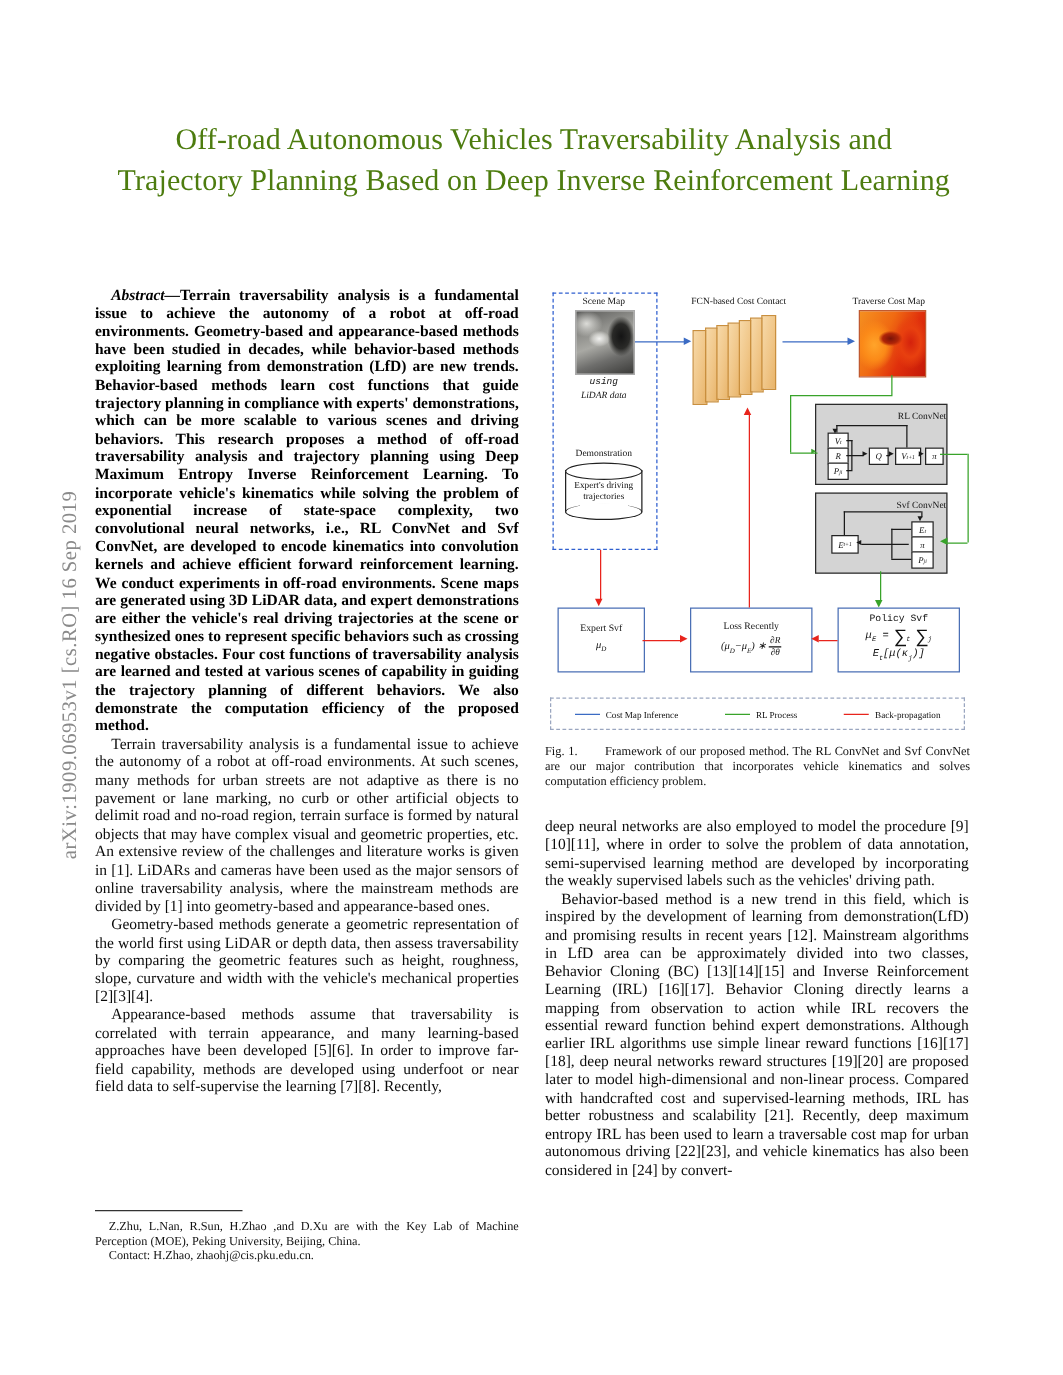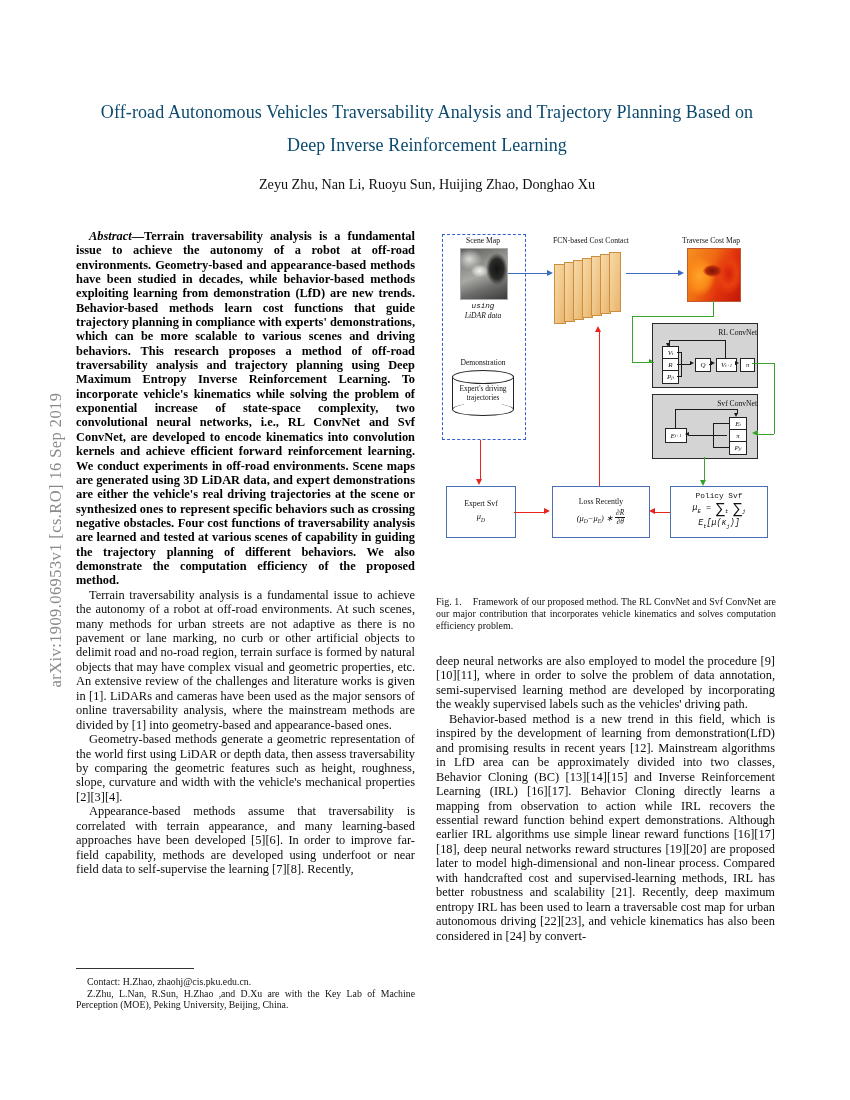--- a/index.html
+++ b/index.html
@@ -22,23 +22,23 @@
     font-family:"Liberation Serif", serif;
     font-size:16.5px;
     letter-spacing:0.4px;
     color:#8a8a8a;
     white-space:nowrap;
   }
   
   .title{
     position:absolute;left:88px;top:96px;width:678px;
     text-align:center;
-    font-size:18px;
+    font-size:24px;
     line-height:33px;
-    color:#0c4a6e;
+    color:#4d7c0f;
     letter-spacing:0.1px;
   }
   .authors{
     position:absolute;left:88px;top:176px;width:678px;
     text-align:center;
     font-size:14.2px;
     color:#111;
   }
   
   .col-left{
@@ -87,21 +87,21 @@
   .footnote p{margin:0;text-indent:11px;}
 
   
   .figure{
     position:absolute;left:436px;top:228px;width:340px;height:358px;
   }
   .fig-caption{
     position:absolute;left:436px;top:596px;width:340px;
     font-size:9.9px;line-height:11.8px;text-align:justify;color:#111;
   }
-  .fig-caption .fignum{margin-right:11px;}
+  .fig-caption .fignum{margin-right:22px;}
 
   
   .dashbox{
     position:absolute;border:1.6px dashed #2f5fcf;
   }
   .fig-label{
     position:absolute;font-size:7.6px;color:#111;text-align:center;
     line-height:9.5px;white-space:nowrap;
   }
   .fig-label.ital{font-style:italic;}
@@ -203,35 +203,34 @@
   .bigsum{font-size:15px;font-style:normal;vertical-align:-0.22em;}
 </style>
 </head>
 <body>
 
 <div class="page">
 
   <div class="arxiv-stamp">arXiv:1909.06953v1  [cs.RO]  16 Sep 2019</div>
 
   <div class="title">Off-road Autonomous Vehicles Traversability Analysis and Trajectory Planning Based on Deep Inverse Reinforcement Learning</div>
-  <div class="authors">Zeyu Zhu, Nan Li, Ruoyu Sun, Huijing Zhao, Donghao Xu</div>
 
   <div class="col-left">
     <p class="abstract"><span class="lbl">Abstract—</span><span>Terrain traversability analysis is a fundamental issue to achieve the autonomy of a robot at off-road environments. Geometry-based and appearance-based methods have been studied in decades, while behavior-based methods exploiting learning from demonstration (LfD) are new trends. Behavior-based methods learn cost functions that guide trajectory planning in compliance with experts' demonstrations, which can be more scalable to various scenes and driving behaviors. This research proposes a method of off-road traversability analysis and trajectory planning using Deep Maximum Entropy Inverse Reinforcement Learning. To incorporate vehicle's kinematics while solving the problem of exponential increase of state-space complexity, two convolutional neural networks, i.e., RL ConvNet and Svf ConvNet, are developed to encode kinematics into convolution kernels and achieve efficient forward reinforcement learning. We conduct experiments in off-road environments. Scene maps are generated using 3D LiDAR data, and expert demonstrations are either the vehicle's real driving trajectories at the scene or synthesized ones to represent specific behaviors such as crossing negative obstacles. Four cost functions of traversability analysis are learned and tested at various scenes of capability in guiding the trajectory planning of different behaviors. We also demonstrate the computation efficiency of the proposed method.</span></p>
 
 
     <p class="body">Terrain traversability analysis is a fundamental issue to achieve the autonomy of a robot at off-road environments. At such scenes, many methods for urban streets are not adaptive as there is no pavement or lane marking, no curb or other artificial objects to delimit road and no-road region, terrain surface is formed by natural objects that may have complex visual and geometric properties, etc. An extensive review of the challenges and literature works is given in [1]. LiDARs and cameras have been used as the major sensors of online traversability analysis, where the mainstream methods are divided by [1] into geometry-based and appearance-based ones.</p>
     <p class="body">Geometry-based methods generate a geometric representation of the world first using LiDAR or depth data, then assess traversability by comparing the geometric features such as height, roughness, slope, curvature and width with the vehicle's mechanical properties [2][3][4].</p>
     <p class="body">Appearance-based methods assume that traversability is correlated with terrain appearance, and many learning-based approaches have been developed [5][6]. In order to improve far-field capability, methods are developed using underfoot or near field data to self-supervise the learning [7][8]. Recently,</p>
   </div>
 
   <div class="footnote-rule"></div>
   <div class="footnote">
+    <p>Z.Zhu, L.Nan, R.Sun, H.Zhao ,and D.Xu are with the Key Lab of Machine Perception (MOE), Peking University, Beijing, China.</p>
     <p>Contact: H.Zhao, zhaohj@cis.pku.edu.cn.</p>
-    <p>Z.Zhu, L.Nan, R.Sun, H.Zhao ,and D.Xu are with the Key Lab of Machine Perception (MOE), Peking University, Beijing, China.</p>
   </div>
 
   <div class="figure">
 
     <div class="dashbox" style="left:6px;top:6px;width:82px;height:204px;"></div>
 
     <div class="fig-label" style="left:6px;top:8px;width:82px;">Scene Map</div>
     <div class="scene-map" style="left:24px;top:20px;width:46px;height:50px;"></div>
     <div class="fig-label ital" style="left:6px;top:74px;width:82px;font-family:Liberation Mono, monospace;">using</div>
     <div class="fig-label ital" style="left:6px;top:83px;width:82px;">LiDAR data</div>
@@ -340,20 +339,34 @@
 
     <div class="ln h red" style="left:78px;top:284px;width:31px;"></div>
     <div class="arrow right red" style="left:108px;top:280.4px;"></div>
 
     <div class="ln h red" style="left:219px;top:284px;width:15px;"></div>
     <div class="arrow left red" style="left:213px;top:280.4px;"></div>
 
     <div class="ln v red" style="left:163px;top:104px;height:154px;"></div>
     <div class="arrow up red" style="left:159.4px;top:98px;"></div>
 
+    <div class="legend">
+      <div class="leg-item">
+        <span class="leg-swatch" style="border-top-color:#3b6bc4;"></span>
+        <span class="leg-text">Cost Map Inference</span>
+      </div>
+      <div class="leg-item">
+        <span class="leg-swatch" style="border-top-color:#38a32a;"></span>
+        <span class="leg-text">RL Process</span>
+      </div>
+      <div class="leg-item">
+        <span class="leg-swatch" style="border-top-color:#e8241c;"></span>
+        <span class="leg-text">Back-propagation</span>
+      </div>
+    </div>
   </div>
 
   <div class="fig-caption">
     <span class="fignum">Fig. 1.</span><span>Framework of our proposed method. The RL ConvNet and Svf ConvNet are our major contribution that incorporates vehicle kinematics and solves computation efficiency problem.</span>
   </div>
 
   <div class="col-right-text">
     <p class="body noind">deep neural networks are also employed to model the procedure [9][10][11], where in order to solve the problem of data annotation, semi-supervised learning method are developed by incorporating the weakly supervised labels such as the vehicles' driving path.</p>
     <p class="body">Behavior-based method is a new trend in this field, which is inspired by the development of learning from demonstration(LfD) and promising results in recent years [12]. Mainstream algorithms in LfD area can be approximately divided into two classes, Behavior Cloning (BC) [13][14][15] and Inverse Reinforcement Learning (IRL) [16][17]. Behavior Cloning directly learns a mapping from observation to action while IRL recovers the essential reward function behind expert demonstrations. Although earlier IRL algorithms use simple linear reward functions [16][17][18], deep neural networks reward structures [19][20] are proposed later to model high-dimensional and non-linear process. Compared with handcrafted cost and supervised-learning methods, IRL has better robustness and scalability [21]. Recently, deep maximum entropy IRL has been used to learn a traversable cost map for urban autonomous driving [22][23], and vehicle kinematics has also been considered in [24] by convert-</p>
   </div>

